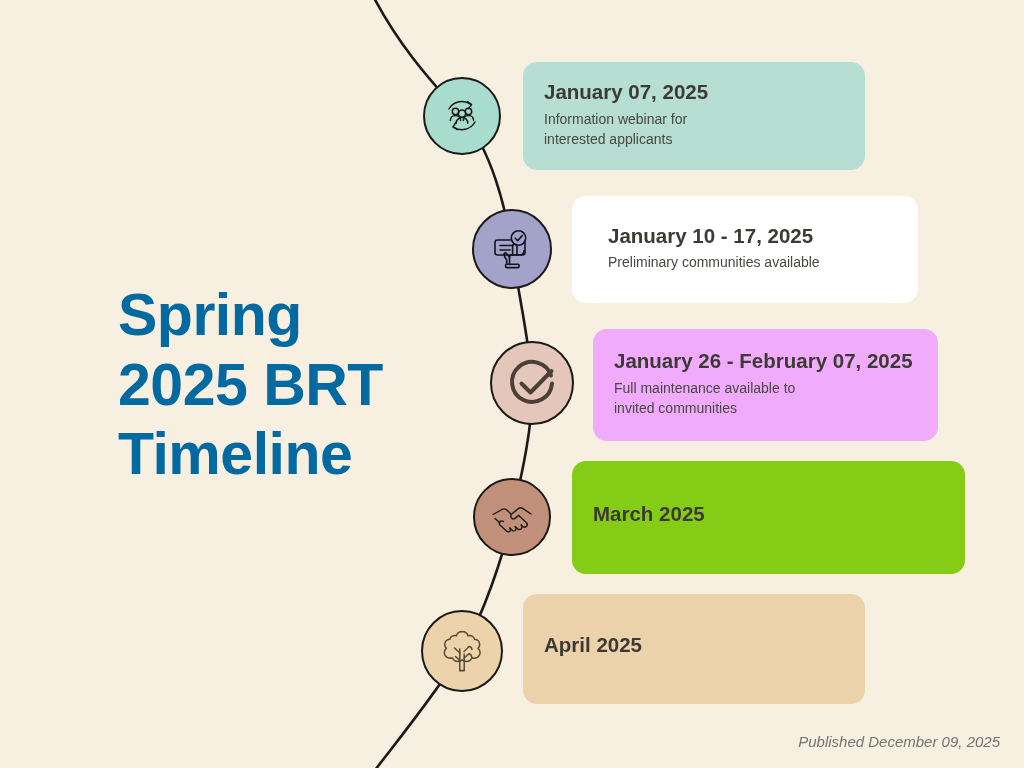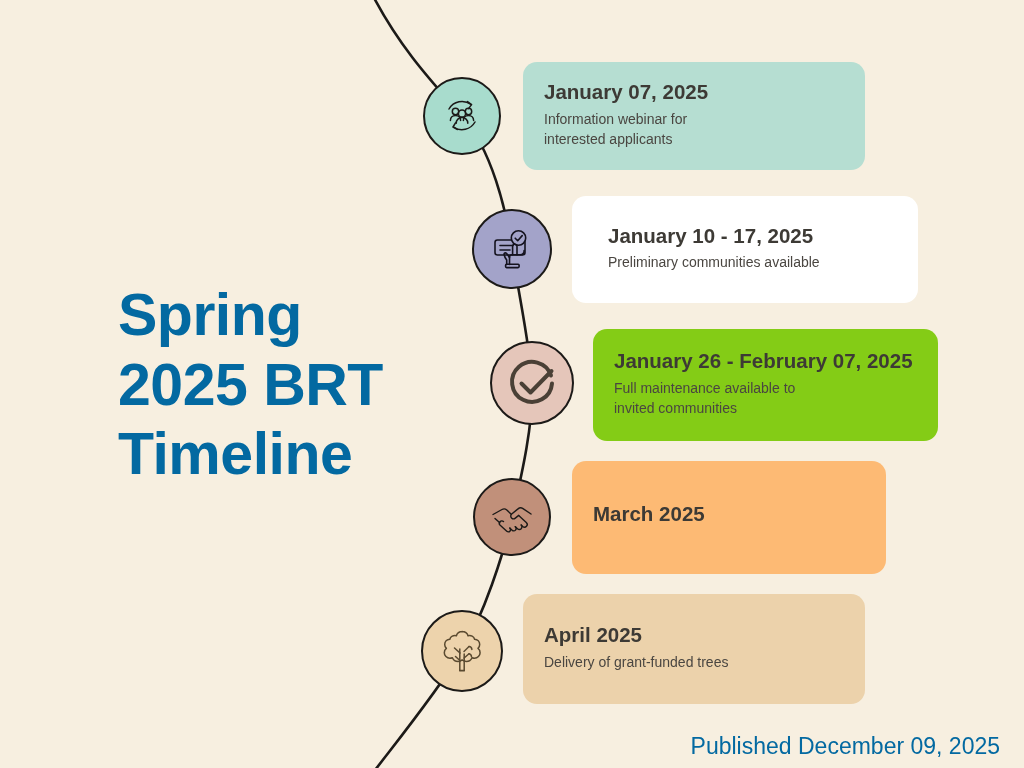--- a/index.html
+++ b/index.html
@@ -80,22 +80,23 @@
     color: #4a4641;
     line-height: 1.42;
     white-space: pre-line;
   }
 
   
   #footer {
     position: absolute;
     right: 24px;
     top: 733px;
-    font-size: 23px;
-    color: #0369a1;
+    font-size: 15px;
+    font-style: italic;
+    color: #737373;
     white-space: nowrap;
   }
 </style>
 </head>
 <body>
 
 <div id="canvas">
 
   <svg id="curve-layer" viewBox="0 0 1024 768" width="1024" height="768" aria-hidden="true">
     <path d="M 372,-6
@@ -159,40 +160,40 @@
   </div>
 
   <div class="marker" style="left:490px; top:341px; width:84px; height:84px; background:#e5c6ba;">
     <span>
       <svg width="56" height="56" viewBox="0 0 56 56" fill="none" stroke="#4a4036" stroke-width="4" stroke-linecap="round" stroke-linejoin="round">
         <path d="M47 20.5 A20 20 0 1 0 48 28.5"></path>
         <path d="M17.5 28.5 L26.5 37.5 L47.5 16"></path>
       </svg>
     </span>
   </div>
-  <div class="card" style="left:593px; top:329px; width:345px; height:112px; background:#84cc16;">
+  <div class="card" style="left:593px; top:329px; width:345px; height:112px; background:#f0abfc;">
     <div class="card-date">January 26 - February 07, 2025</div>
     <div class="card-desc">Full maintenance available to
 invited communities</div>
   </div>
 
   <div class="marker" style="left:473px; top:478px; width:78px; height:78px; background:#c1907a;">
     <span>
       <svg width="54" height="54" viewBox="0 0 54 54" fill="none" stroke="#1c1a18" stroke-width="1.4" stroke-linecap="round" stroke-linejoin="round">
         <path d="M8 24.5 L17 19.5 c1.6-0.9 3.5-0.6 4.8 0.6 l4.2 3.9"></path>
         <path d="M46 24 L38 18.6 c-1.6-1-3.6-0.9-5 0.3 l-6.3 5.1 c-1.2 1-1.3 2.8-0.2 3.9 1 1 2.7 1.1 3.8 0.2 l3.4-2.7"></path>
         <path d="M33.7 25.4 l7.6 7 c1.1 1 1.2 2.7 0.2 3.8 -1 1.1-2.7 1.2-3.8 0.2 l-1.5-1.4"></path>
         <path d="M36.2 35 c1 1 1 2.7 0 3.7 -1 1-2.7 1-3.7 0 l-2.2-2"></path>
         <path d="M30.3 36.7 c1 0.9 1.1 2.4 0.2 3.4 -0.9 1-2.4 1-3.4 0.1 l-2.3-2.1"></path>
         <path d="M24.8 38.1 c0.9 0.8 0.9 2.2 0.1 3.1 -0.8 0.9-2.2 0.9-3.1 0.1 l-6.6-6 c-1-0.9-1.1-2.5-0.2-3.5 0.9-1 2.5-1.1 3.5-0.2"></path>
         <path d="M14.8 32.8 L10 28.4"></path>
       </svg>
     </span>
   </div>
-  <div class="card" style="left:572px; top:461px; width:314px; height:113px; background:#fdba74;">
+  <div class="card" style="left:572px; top:461px; width:393px; height:113px; background:#84cc16;">
     <div class="card-date">March 2025</div>
   </div>
 
   <div class="marker" style="left:421px; top:610px; width:82px; height:82px; background:#edd3ac;">
     <span>
       <svg width="56" height="56" viewBox="0 0 56 56" fill="none" stroke="#5a4a30" stroke-width="1.5" stroke-linecap="round" stroke-linejoin="round">
 
         <path d="M28 8.5 c3.2 0 5.4 1.9 6 4.2 2.9-0.8 5.9 0.8 6.6 3.5 2.9 0.2 5.1 2.5 5.1 5.3 0 1.5-0.7 2.9-1.7 3.9 1.3 1 2.1 2.6 2.1 4.3 0 3-2.5 5.5-5.6 5.5 -0.9 0-1.7-0.2-2.5-0.5 -0.9 2.2-3.1 3.7-5.7 3.7 -1.6 0-3-0.6-4.1-1.5 -1.1 0.9-2.5 1.5-4.1 1.5 -2.6 0-4.8-1.5-5.7-3.7 -0.8 0.3-1.6 0.5-2.5 0.5 -3.1 0-5.6-2.5-5.6-5.5 0-1.7 0.8-3.3 2.1-4.3 -1-1-1.7-2.4-1.7-3.9 0-2.8 2.2-5.1 5.1-5.3 0.7-2.7 3.7-4.3 6.6-3.5 0.6-2.3 2.8-4.2 6-4.2 z"></path>
 
         <path d="M25.8 47.5 V26"></path>
@@ -203,18 +204,17 @@
         <path d="M30 28.5 L35 23.5"></path>
         <path d="M30.1 35 L35 30.8"></path>
         <path d="M25.9 37.5 L21.5 33.5"></path>
         <path d="M35 23.5 c1.6 0.1 2.7 1.2 2.9 2.9"></path>
         <path d="M35 30.8 c1.5 0.3 2.4 1.4 2.5 3"></path>
       </svg>
     </span>
   </div>
   <div class="card" style="left:523px; top:594px; width:342px; height:110px; background:#ecd2ab;">
     <div class="card-date">April 2025</div>
-    <div class="card-desc">Delivery of grant-funded trees</div>
   </div>
 
   <div id="footer">Published December 09, 2025</div>
 
 </div>
 
 </body></html>

